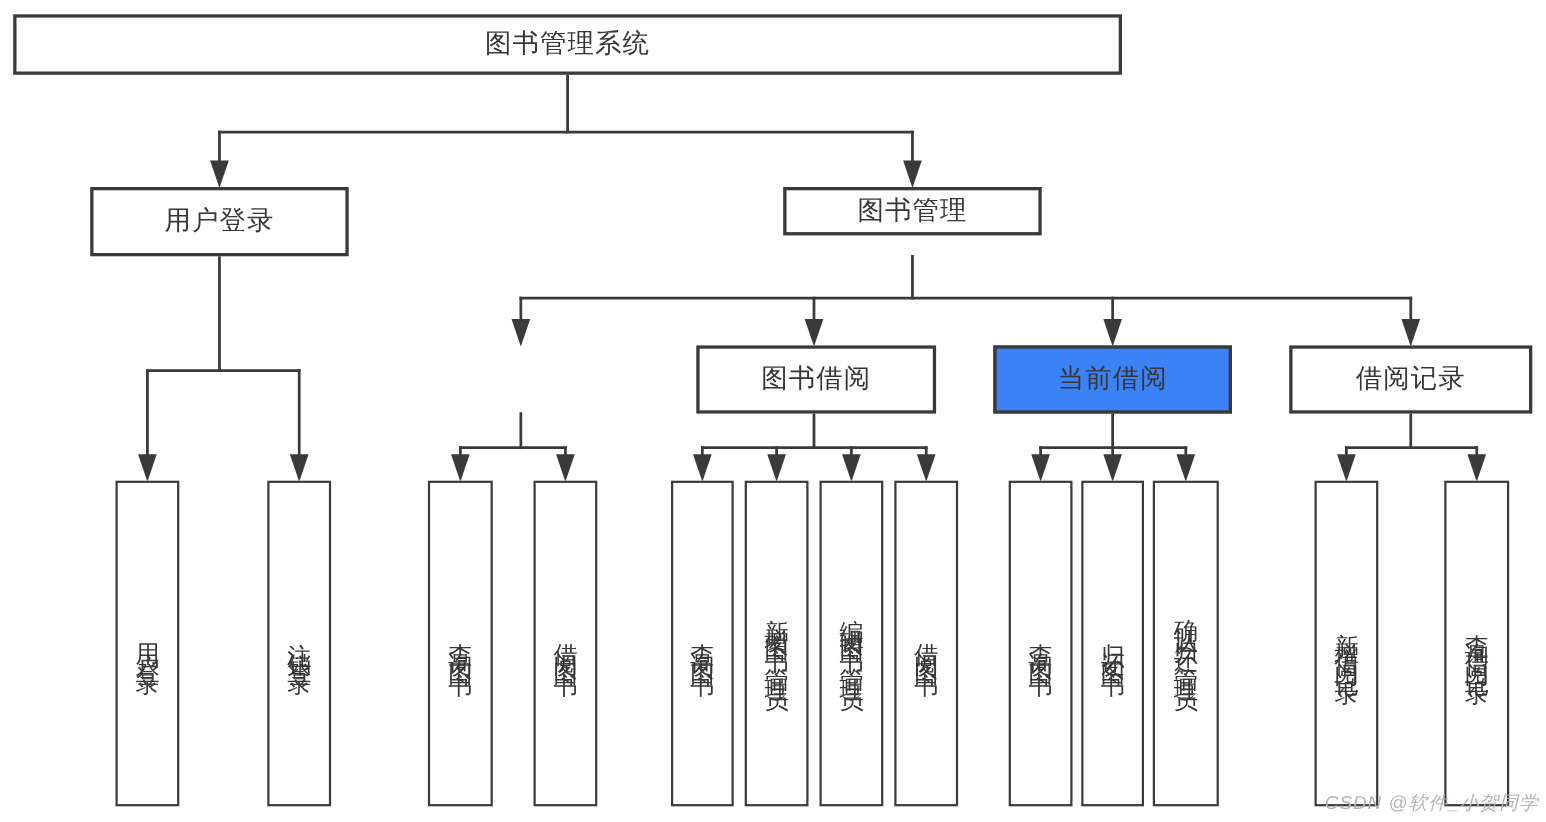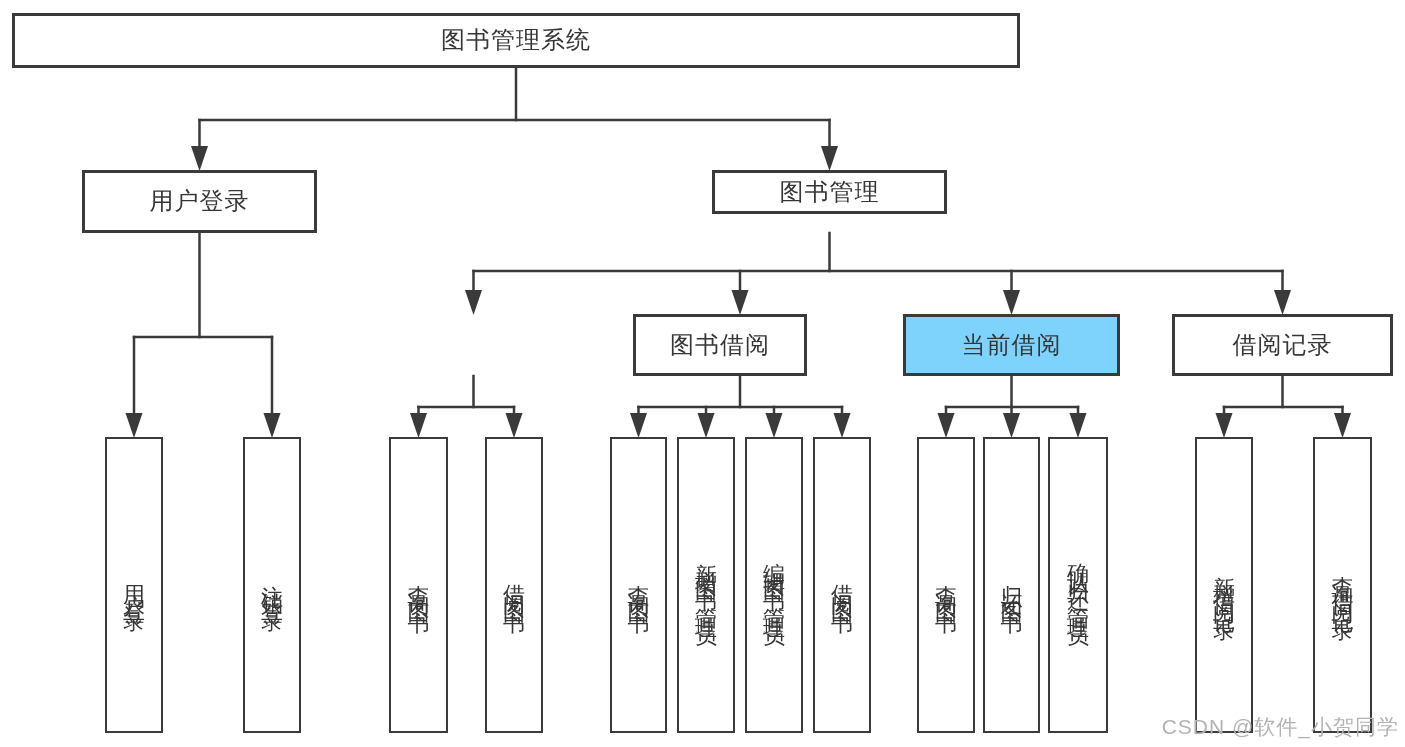--- a/index.html
+++ b/index.html
@@ -47,25 +47,26 @@
     border-width: 2px;
     font-size: 22px;
     writing-mode: vertical-rl;
     text-orientation: mixed;
     letter-spacing: 9px;
   }
   #watermark {
     position: absolute;
     right: 6px;
     bottom: 6px;
-    font-size: 21px;
+    font-size: 17px;
     color: #b3b3b3;
     letter-spacing: 1px;
     white-space: nowrap;
     z-index: 5;
+    font-style: italic;
   }
 </style>
 </head>
 <body>
 
 <div id="canvas" style="background: rgb(255, 255, 255);">
   <svg id="connector-layer" viewBox="0 0 1405 747" xmlns="http://www.w3.org/2000/svg">
       <g>
         <line x1="516" y1="68" x2="516" y2="120" stroke="#3a3a3a" stroke-width="2.5" stroke-linecap="square"></line>
         <line x1="199.5" y1="120" x2="829.5" y2="120" stroke="#3a3a3a" stroke-width="2.5" stroke-linecap="square"></line>
@@ -130,22 +131,22 @@
         <line x1="1224" y1="407" x2="1224" y2="425" stroke="#3a3a3a" stroke-width="2.5" stroke-linecap="square"></line>
         <polygon points="1215.5,413 1232.5,413 1224,438" fill="#3a3a3a"></polygon>
         <line x1="1342.5" y1="407" x2="1342.5" y2="425" stroke="#3a3a3a" stroke-width="2.5" stroke-linecap="square"></line>
         <polygon points="1334,413 1351,413 1342.5,438" fill="#3a3a3a"></polygon>
       </g>
     </svg>
   <div id="nodes-layer">
       <div class="node horizontal" style="left: 12px; top: 13px; width: 1008px; height: 55px; border-color: rgb(58, 58, 58); color: rgb(54, 54, 54); background: rgb(255, 255, 255);">图书管理系统</div>
       <div class="node horizontal" style="left: 82px; top: 170px; width: 235px; height: 63px; border-color: rgb(58, 58, 58); color: rgb(54, 54, 54); background: rgb(255, 255, 255);">用户登录</div>
       <div class="node horizontal" style="left: 712px; top: 170px; width: 235px; height: 44px; border-color: rgb(58, 58, 58); color: rgb(54, 54, 54); background: rgb(255, 255, 255);">图书管理</div>
-      <div class="node horizontal" style="left: 633px; top: 314px; width: 174px; height: 62px; border-color: rgb(58, 58, 58); color: rgb(54, 54, 54); background: rgb(255, 255, 255);">图书借阅</div>
-      <div class="node horizontal" style="left: 903px; top: 314px; width: 217px; height: 62px; border-color: rgb(58, 58, 58); color: rgb(54, 54, 54); background: #7dd3fc;">当前借阅</div>
+      <div class="node horizontal" style="left: 633px; top: 314px; width: 218px; height: 62px; border-color: rgb(58, 58, 58); color: rgb(54, 54, 54); background: rgb(255, 255, 255);">图书借阅</div>
+      <div class="node horizontal" style="left: 903px; top: 314px; width: 217px; height: 62px; border-color: rgb(58, 58, 58); color: rgb(54, 54, 54); background: #3b82f6;">当前借阅</div>
       <div class="node horizontal" style="left: 1172px; top: 314px; width: 221px; height: 62px; border-color: rgb(58, 58, 58); color: rgb(54, 54, 54); background: rgb(255, 255, 255);">借阅记录</div>
       <div class="node vertical" style="left: 105px; top: 437px; width: 58px; height: 296px; border-color: rgb(58, 58, 58); color: rgb(54, 54, 54); background: rgb(255, 255, 255);">用户登录</div>
       <div class="node vertical" style="left: 243px; top: 437px; width: 58px; height: 296px; border-color: rgb(58, 58, 58); color: rgb(54, 54, 54); background: rgb(255, 255, 255);">注销登录</div>
       <div class="node vertical" style="left: 389px; top: 437px; width: 59px; height: 296px; border-color: rgb(58, 58, 58); color: rgb(54, 54, 54); background: rgb(255, 255, 255);">查询图书</div>
       <div class="node vertical" style="left: 485px; top: 437px; width: 58px; height: 296px; border-color: rgb(58, 58, 58); color: rgb(54, 54, 54); background: rgb(255, 255, 255);">借阅图书</div>
       <div class="node vertical" style="left: 610px; top: 437px; width: 57px; height: 296px; border-color: rgb(58, 58, 58); color: rgb(54, 54, 54); background: rgb(255, 255, 255);">查询图书</div>
       <div class="node vertical" style="left: 677px; top: 437px; width: 58px; height: 296px; border-color: rgb(58, 58, 58); color: rgb(54, 54, 54); background: rgb(255, 255, 255);">新增图书（管理员）</div>
       <div class="node vertical" style="left: 745px; top: 437px; width: 58px; height: 296px; border-color: rgb(58, 58, 58); color: rgb(54, 54, 54); background: rgb(255, 255, 255);">编辑图书（管理员）</div>
       <div class="node vertical" style="left: 813px; top: 437px; width: 58px; height: 296px; border-color: rgb(58, 58, 58); color: rgb(54, 54, 54); background: rgb(255, 255, 255);">借阅图书</div>
       <div class="node vertical" style="left: 917px; top: 437px; width: 58px; height: 296px; border-color: rgb(58, 58, 58); color: rgb(54, 54, 54); background: rgb(255, 255, 255);">查询图书</div>

